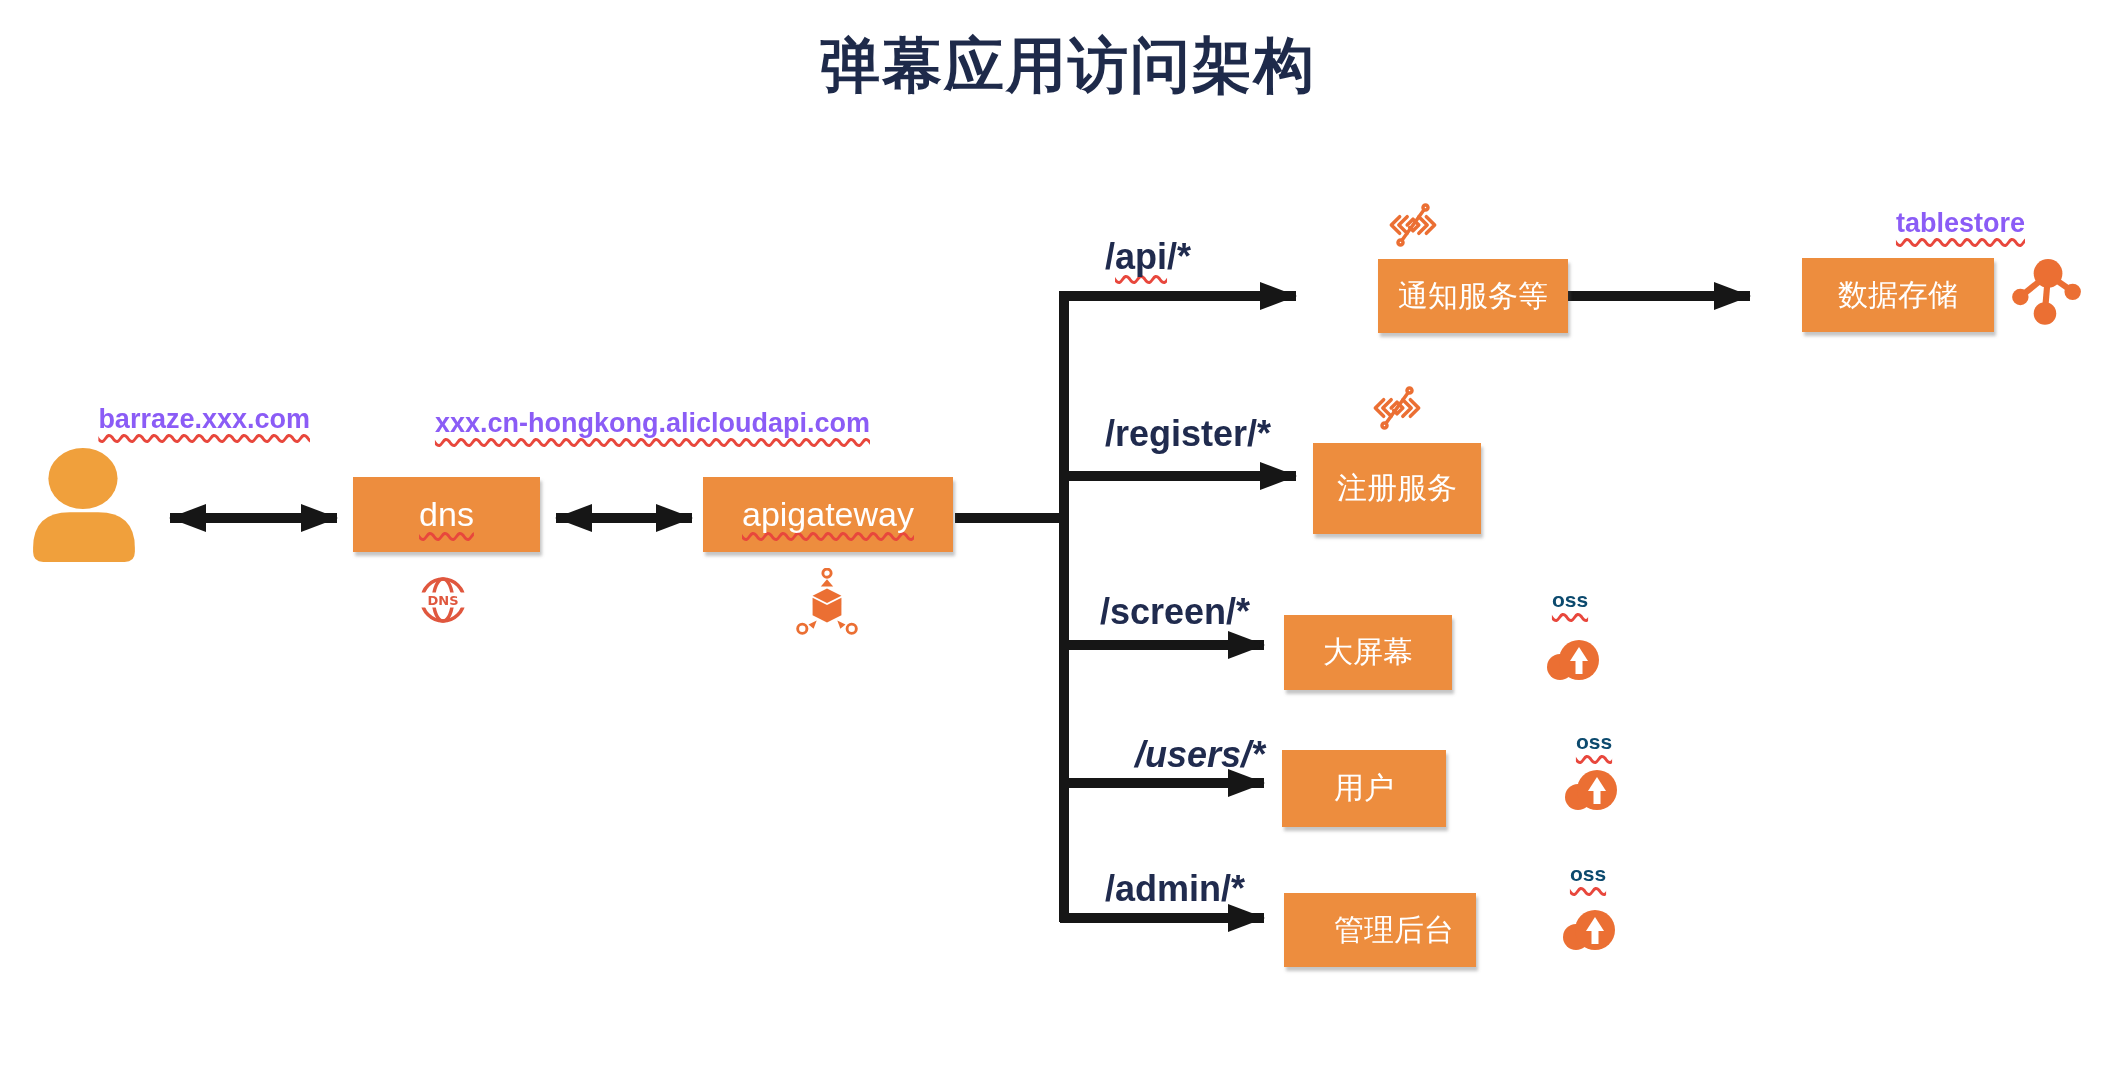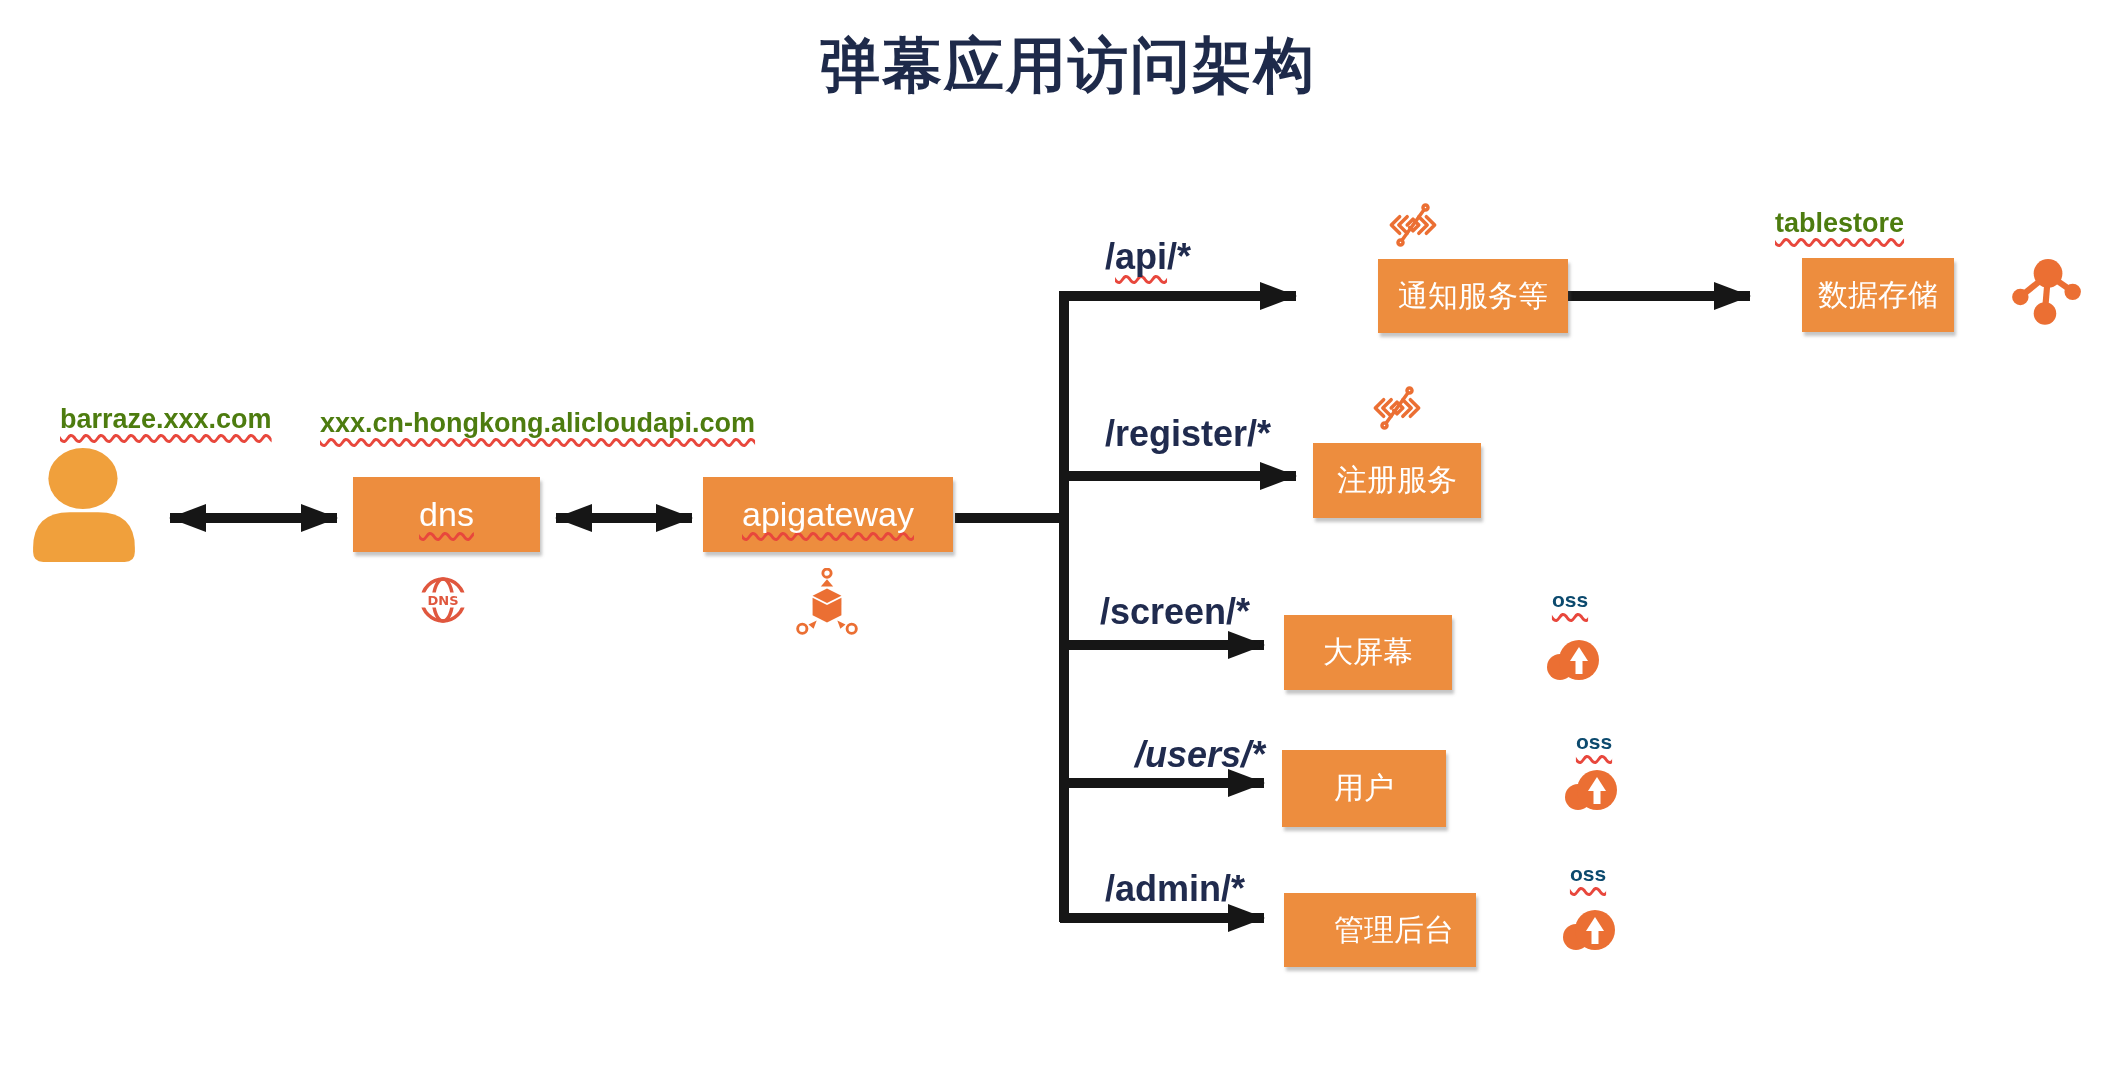--- a/index.html
+++ b/index.html
@@ -7,22 +7,22 @@
     position:relative;width:2118px;height:1082px;background:#ffffff;overflow:hidden;
     font-family:"Liberation Sans","DejaVu Sans",sans-serif;
     border-radius:32px;
   }
   .title{
     position:absolute;left:568px;top:26px;width:1000px;text-align:center;
     font-size:60px;font-weight:700;color:#1E2A4A;letter-spacing:2px;white-space:nowrap;
   }
   .wires{position:absolute;left:0;top:0;}
   .lbl{
-    position:absolute;color:#4d7c0f;font-weight:600;font-size:27px;white-space:nowrap;
-    text-align:left;
+    position:absolute;color:#8b5cf6;font-weight:600;font-size:27px;white-space:nowrap;
+    text-align:right;
   }
   .wavy{
     text-decoration-line:underline;text-decoration-style:wavy;
     text-decoration-color:#E8473C;text-decoration-thickness:2.5px;
     text-underline-offset:6px;text-decoration-skip-ink:none;
   }
   .path-lbl{
     position:absolute;color:#202B4E;font-weight:600;font-size:36px;white-space:nowrap;
   }
   .obox{
@@ -118,21 +118,21 @@
 
   <div class="path-lbl" style="left:1105px;top:236px;"><span>/</span><span class="wavy">api</span><span>/*</span></div>
   <div class="path-lbl" style="left:1105px;top:413px;">/register/*</div>
   <div class="path-lbl" style="left:1100px;top:591px;">/screen/*</div>
   <div class="path-lbl" style="left:1135px;top:734px;font-style:italic;">/users/*</div>
   <div class="path-lbl" style="left:1105px;top:868px;">/admin/*</div>
 
   <div class="obox" style="left:1378px;top:259px;width:190px;height:74px;">
     <span>通知服务等</span>
   </div>
-  <div class="obox" style="left:1313px;top:443px;width:168px;height:75px;">
+  <div class="obox" style="left:1313px;top:443px;width:168px;height:91px;">
     <span>注册服务</span>
   </div>
   <div class="obox" style="left:1284px;top:615px;width:168px;height:75px;">
     <span>大屏幕</span>
   </div>
   <div class="obox" style="left:1282px;top:750px;width:164px;height:77px;">
     <span>用户</span>
   </div>
   <div class="obox" style="left:1284px;top:893px;width:164px;height:74px;padding-left:28px;">
     <span>管理后台</span>
@@ -181,21 +181,21 @@
 
   <div class="oss-lbl wavy" style="left:1548px;top:862px;width:80px;">oss</div>
   <svg class="icon" style="left:1560px;top:904px;" width="58" height="48" viewBox="0 0 58 48">
     <circle cx="16" cy="33" r="13" fill="#EB6F33"></circle>
     <circle cx="35" cy="26" r="20" fill="#EB6F33"></circle>
     <rect x="31.5" y="25" width="7" height="15" fill="#ffffff"></rect>
     <path d="M35 13 L26 27 H44 Z" fill="#ffffff"></path>
   </svg>
 
   <div class="lbl wavy" style="left:1775px;top:208px;width:250px;">tablestore</div>
-  <div class="obox" style="left:1802px;top:258px;width:152px;height:74px;">
+  <div class="obox" style="left:1802px;top:258px;width:192px;height:74px;">
     <span>数据存储</span>
   </div>
   <svg class="icon" style="left:2010px;top:258px;" width="72" height="78" viewBox="0 0 70 76">
     <g stroke="#EB6F33" stroke-width="6">
       <line x1="37" y1="16" x2="11" y2="37"></line>
       <line x1="37" y1="16" x2="60" y2="32"></line>
       <line x1="37" y1="16" x2="34" y2="52"></line>
     </g>
     <g fill="#EB6F33">
       <circle cx="37" cy="15" r="14"></circle>

